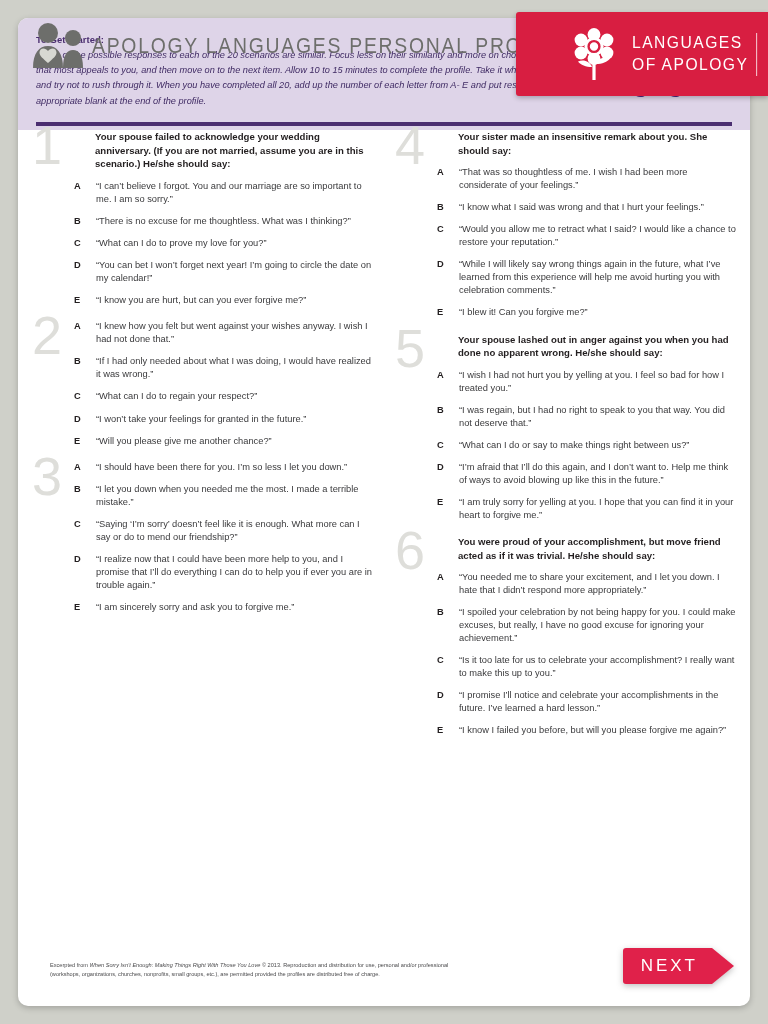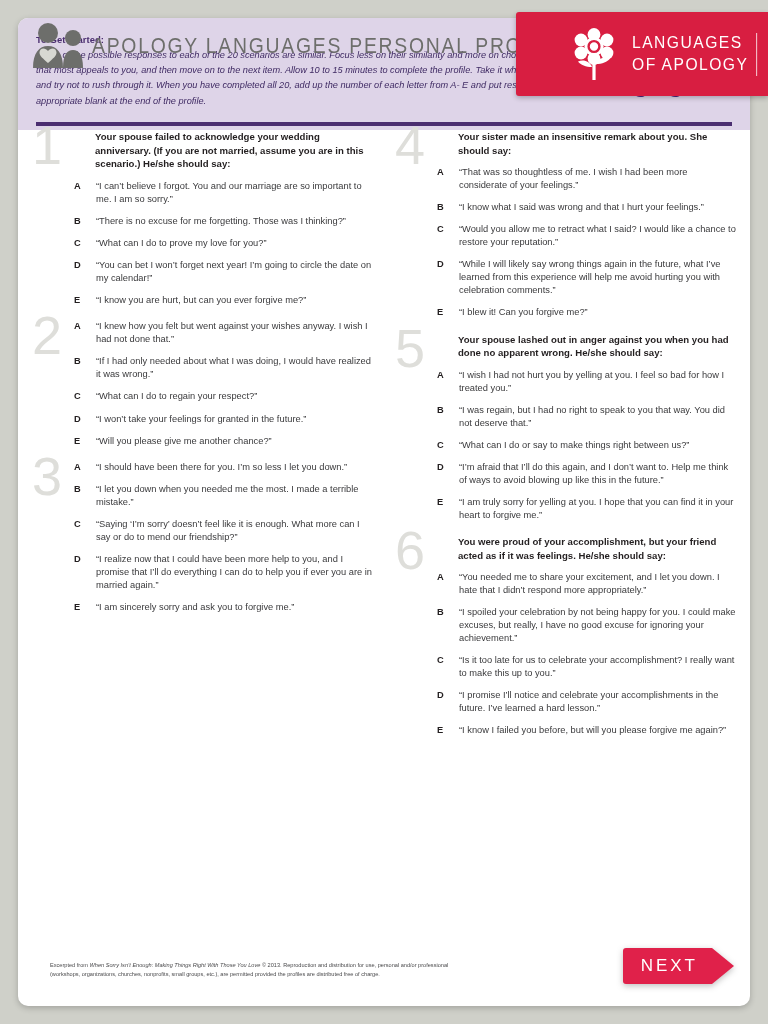--- a/index.html
+++ b/index.html
@@ -295,21 +295,21 @@
         <div class="scenario-number">1</div>
         <div class="scenario-body">
           <div class="scenario-prompt">Your spouse failed to acknowledge your wedding anniversary. (If you are not married, assume you are in this scenario.) He/she should say:</div>
           <div class="options">
             <div class="option">
               <div class="option-letter">A</div>
               <div class="option-text">“I can’t believe I forgot. You and our marriage are so important to me. I am so sorry.”</div>
             </div>
             <div class="option">
               <div class="option-letter">B</div>
-              <div class="option-text">“There is no excuse for me forgetting. Those was I thinking?”</div>
+              <div class="option-text">“There is no excuse for me thoughtless. What was I thinking?”</div>
             </div>
             <div class="option">
               <div class="option-letter">C</div>
               <div class="option-text">“What can I do to prove my love for you?”</div>
             </div>
             <div class="option">
               <div class="option-letter">D</div>
               <div class="option-text">“You can bet I won’t forget next year! I’m going to circle the date on my calendar!”</div>
             </div>
             <div class="option">
@@ -359,21 +359,21 @@
             <div class="option">
               <div class="option-letter">B</div>
               <div class="option-text">“I let you down when you needed me the most. I made a terrible mistake.”</div>
             </div>
             <div class="option">
               <div class="option-letter">C</div>
               <div class="option-text">“Saying ‘I’m sorry’ doesn’t feel like it is enough. What more can I say or do to mend our friendship?”</div>
             </div>
             <div class="option">
               <div class="option-letter">D</div>
-              <div class="option-text">“I realize now that I could have been more help to you, and I promise that I’ll do everything I can do to help you if ever you are in married again.”</div>
+              <div class="option-text">“I realize now that I could have been more help to you, and I promise that I’ll do everything I can do to help you if ever you are in trouble again.”</div>
             </div>
             <div class="option">
               <div class="option-letter">E</div>
               <div class="option-text">“I am sincerely sorry and ask you to forgive me.”</div>
             </div>
           </div>
         </div>
       </div>
 
     </div>
@@ -434,21 +434,21 @@
               <div class="option-letter">E</div>
               <div class="option-text">“I am truly sorry for yelling at you. I hope that you can find it in your heart to forgive me.”</div>
             </div>
           </div>
         </div>
       </div>
 
       <div class="scenario">
         <div class="scenario-number">6</div>
         <div class="scenario-body">
-          <div class="scenario-prompt">You were proud of your accomplishment, but your friend acted as if it was feelings. He/she should say:</div>
+          <div class="scenario-prompt">You were proud of your accomplishment, but move friend acted as if it was trivial. He/she should say:</div>
           <div class="options">
             <div class="option">
               <div class="option-letter">A</div>
               <div class="option-text">“You needed me to share your excitement, and I let you down. I hate that I didn’t respond more appropriately.”</div>
             </div>
             <div class="option">
               <div class="option-letter">B</div>
               <div class="option-text">“I spoiled your celebration by not being happy for you. I could make excuses, but really, I have no good excuse for ignoring your achievement.”</div>
             </div>
             <div class="option">

